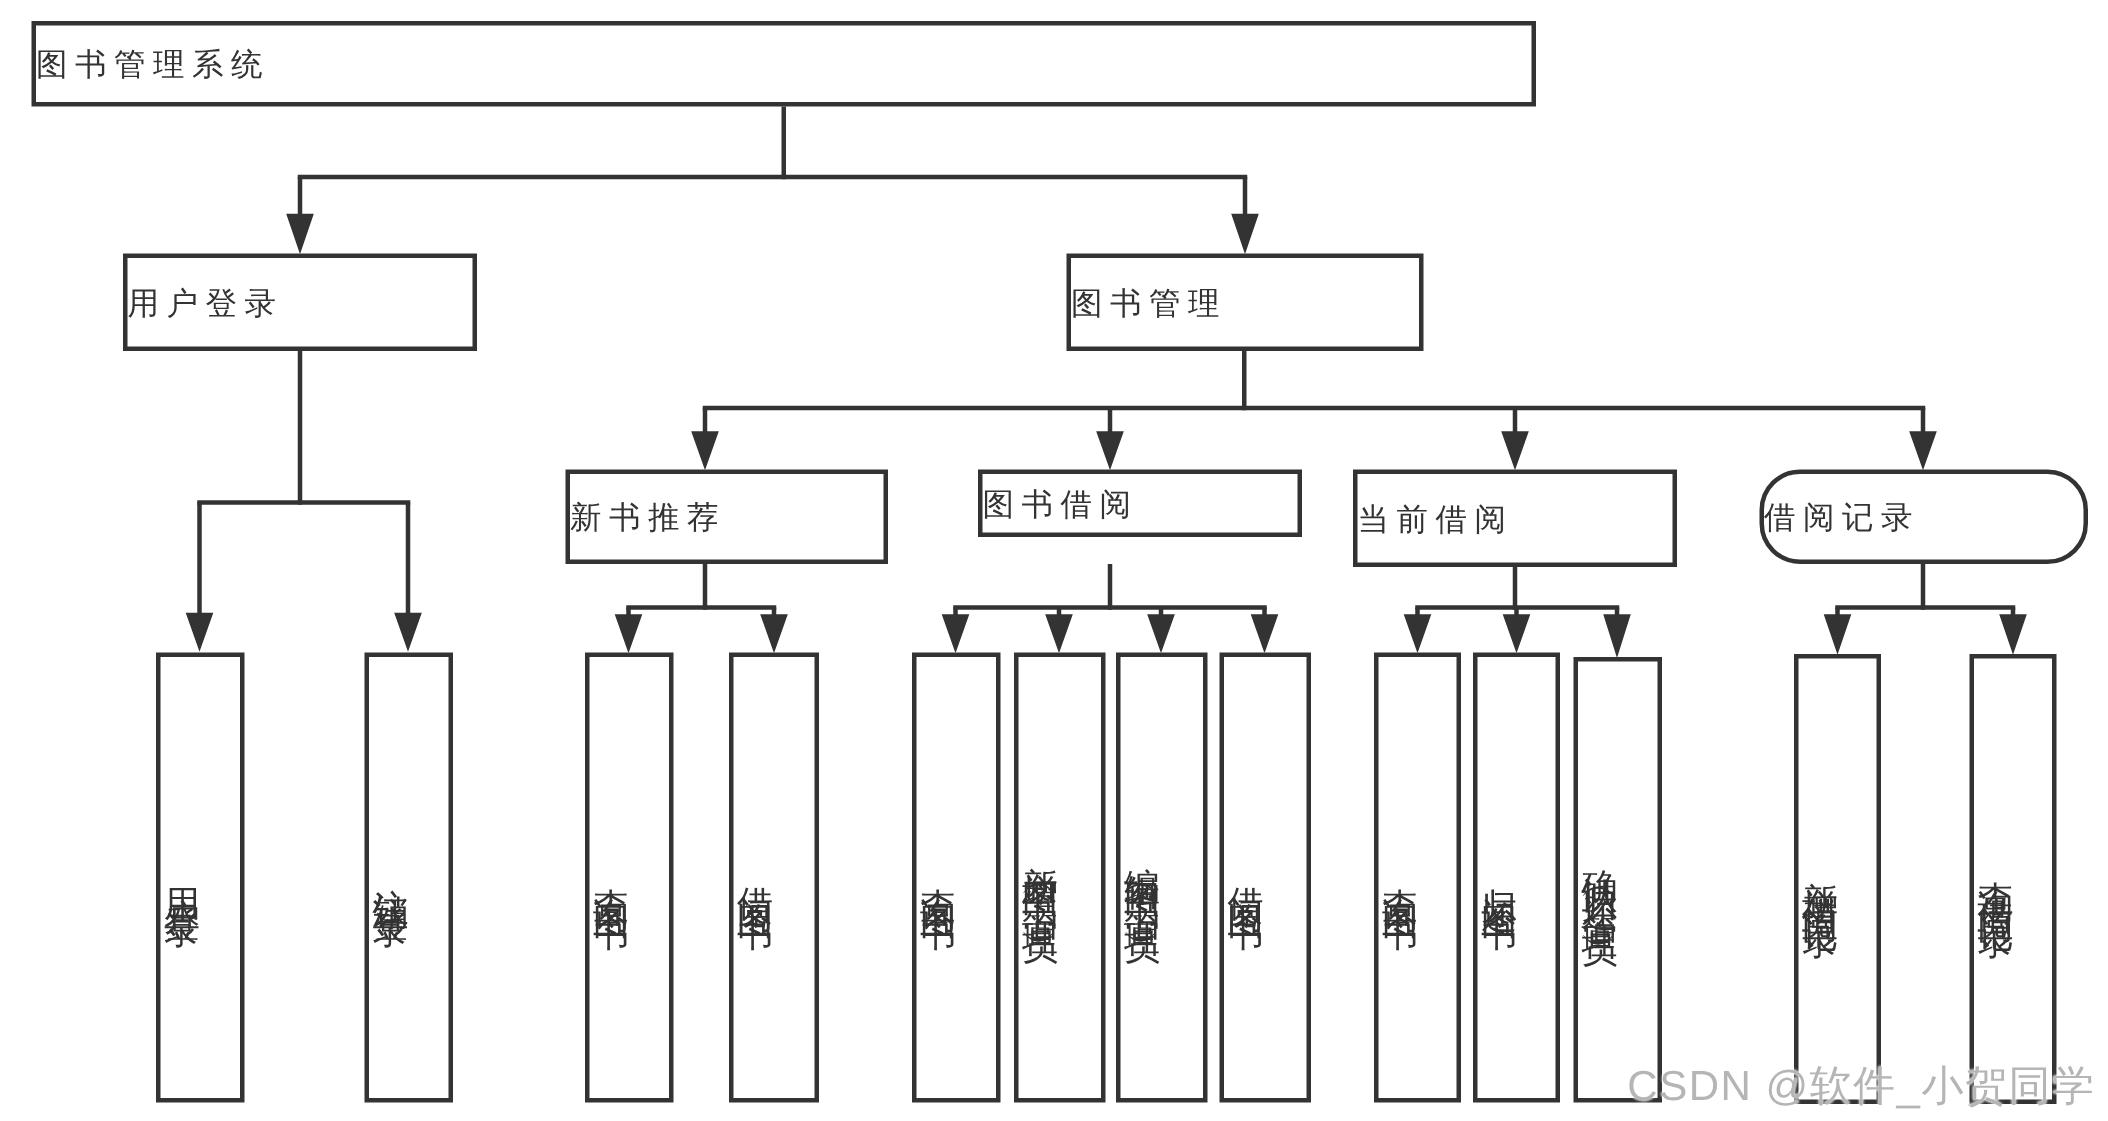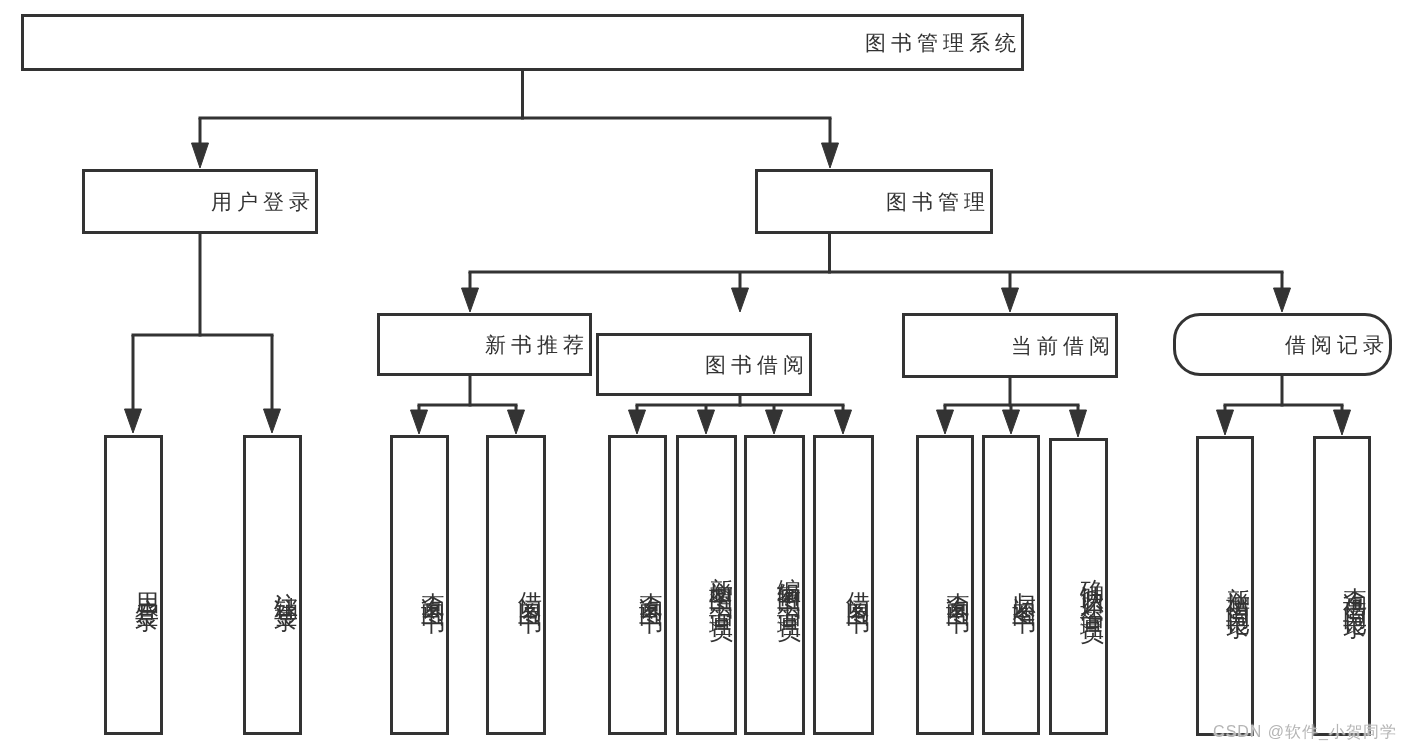--- a/index.html
+++ b/index.html
@@ -17,38 +17,38 @@
     overflow:hidden;
   }
   #wires{position:absolute;left:0;top:0;width:1405px;height:747px;}
   #wires line{stroke:var(--line);stroke-width:3;}
   #wires polygon{fill:var(--line);stroke:var(--line);stroke-width:1;}
   .box{
     position:absolute;
     box-sizing:border-box;
     border:3px solid var(--line);
     background:var(--bg);
-    display:flex;align-items:center;justify-content:flex-end;
+    display:flex;align-items:center;justify-content:flex-start;
     color:var(--text);
   }
   .hlabel{font-size:21px;letter-spacing:5px;text-align:center;white-space:nowrap;}
   .vbox .vlabel{
     writing-mode:vertical-rl;
     text-orientation:mixed;
     font-size:24px;
     letter-spacing:6px;
     line-height:1.1;
     color:var(--text);
     white-space:nowrap;
   }
   .title{font-size:21px;letter-spacing:5px;white-space:nowrap;}
   #watermark{
     position:absolute;
     right:8px;bottom:4px;
-    font-size:16px;
+    font-size:28px;
     color:var(--wm);
     letter-spacing:1px;
     text-shadow:0 0 2px #fff,0 0 2px #fff;
     z-index:5;
     white-space:nowrap;
   }
 </style>
 </head>
 <body>
 
@@ -130,28 +130,28 @@
     </g>
   </svg>
 
   <div class="box" style="left:21px;top:14px;width:1003px;height:57px;">
     <span class="title">图书管理系统</span>
   </div>
 
   <div class="box" style="left:82px;top:169px;width:236px;height:65px;">
     <span class="hlabel">用户登录</span>
   </div>
-  <div class="box" style="left:711px;top:169px;width:238px;height:65px;margin-left:44px;">
+  <div class="box" style="left:711px;top:169px;width:238px;height:65px;">
     <span class="hlabel">图书管理</span>
   </div>
 
   <div class="box" style="left:363px;top:313px;width:215px;height:63px;margin-left:14px;">
     <span class="hlabel">新书推荐</span>
   </div>
-  <div class="box" style="left:596px;top:313px;width:216px;height:63px;margin-top:20px;">
+  <div class="box" style="left:652px;top:313px;width:216px;height:45px;">
     <span class="hlabel">图书借阅</span>
   </div>
   <div class="box" style="left:902px;top:313px;width:216px;height:65px;">
     <span class="hlabel">当前借阅</span>
   </div>
   <div class="box" style="left:1173px;top:313px;width:219px;height:63px;border-radius:27px;">
     <span class="hlabel">借阅记录</span>
   </div>
 
   <div class="box vbox" style="left:104px;top:435px;width:59px;height:300px;">

